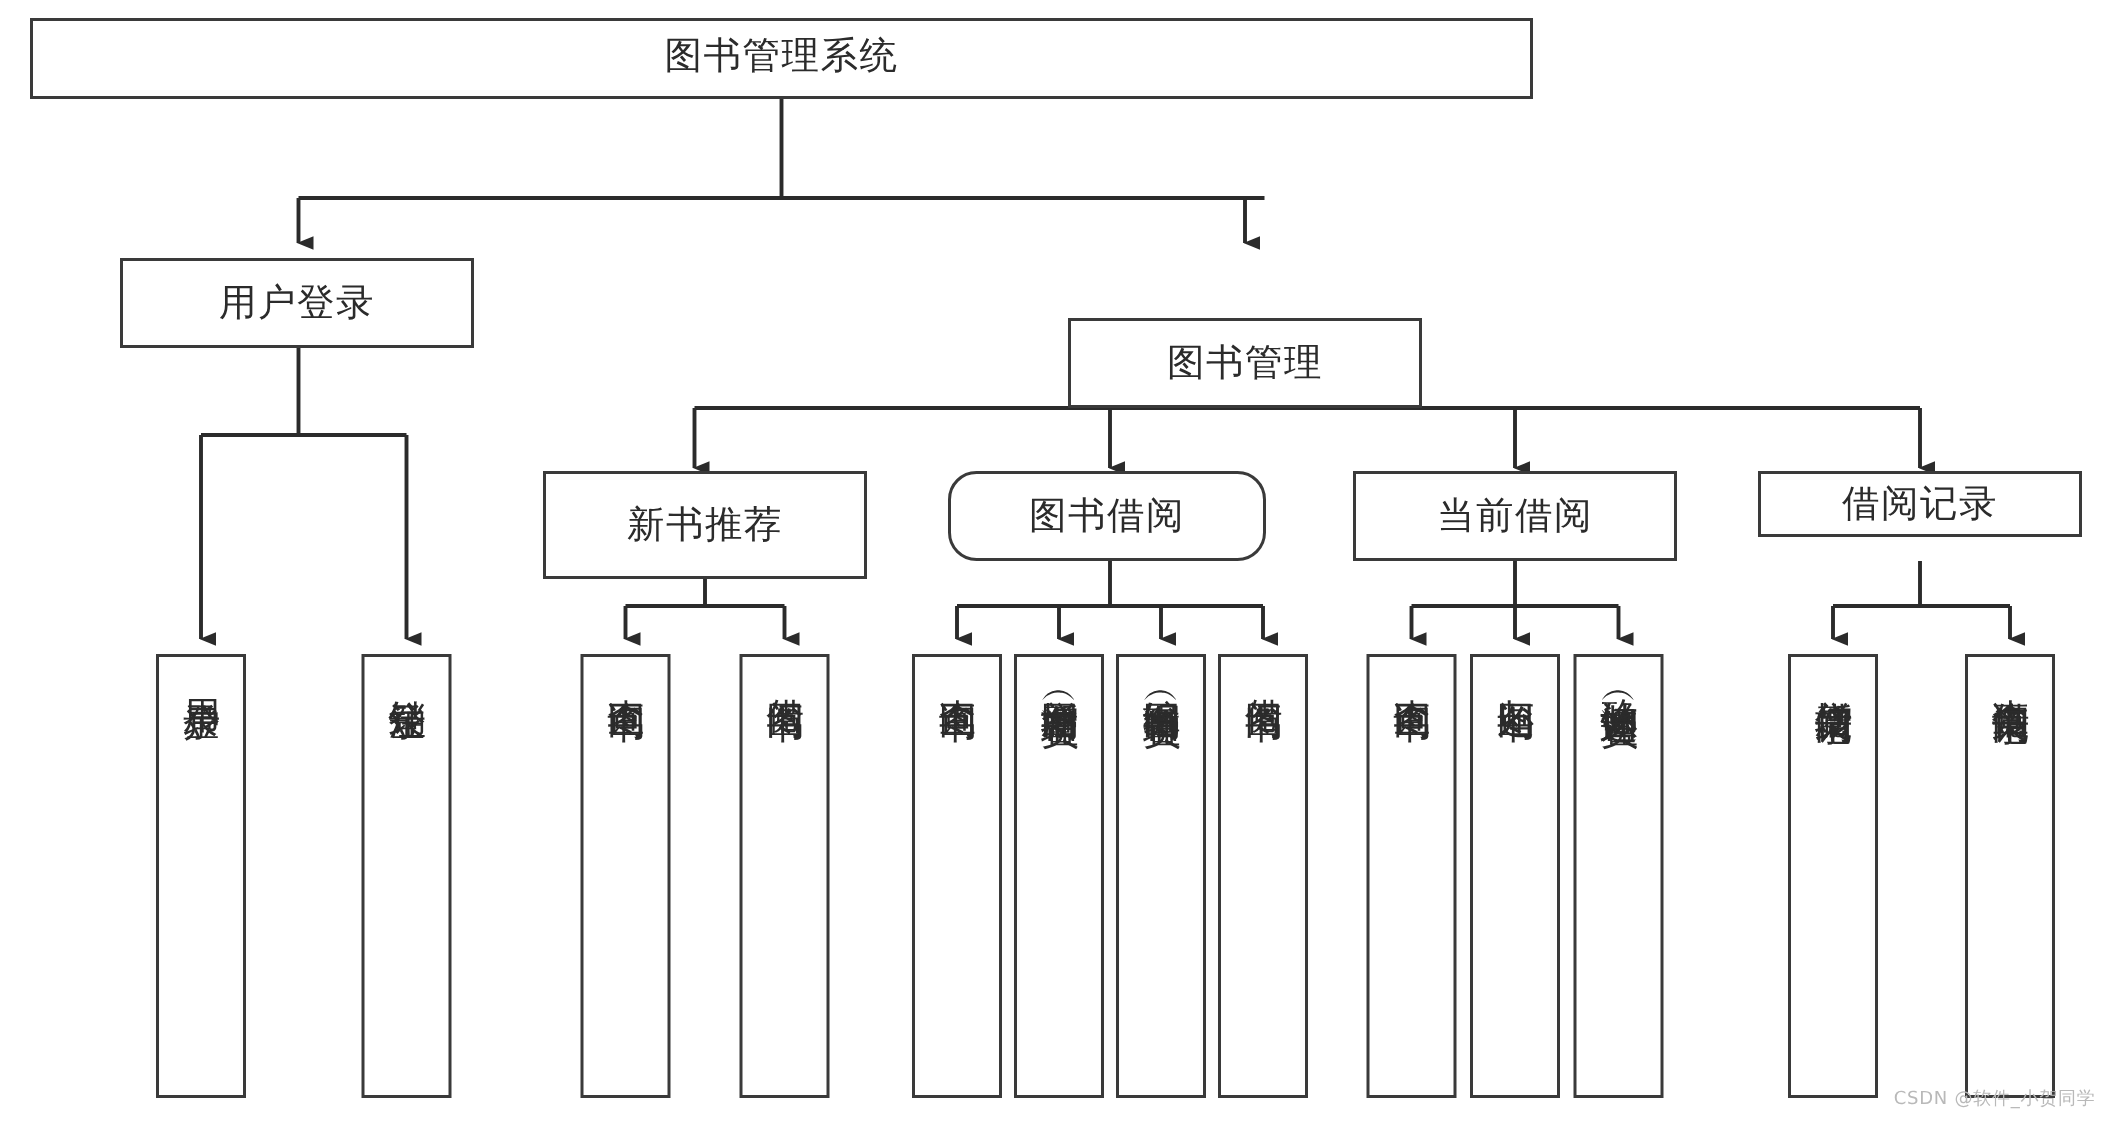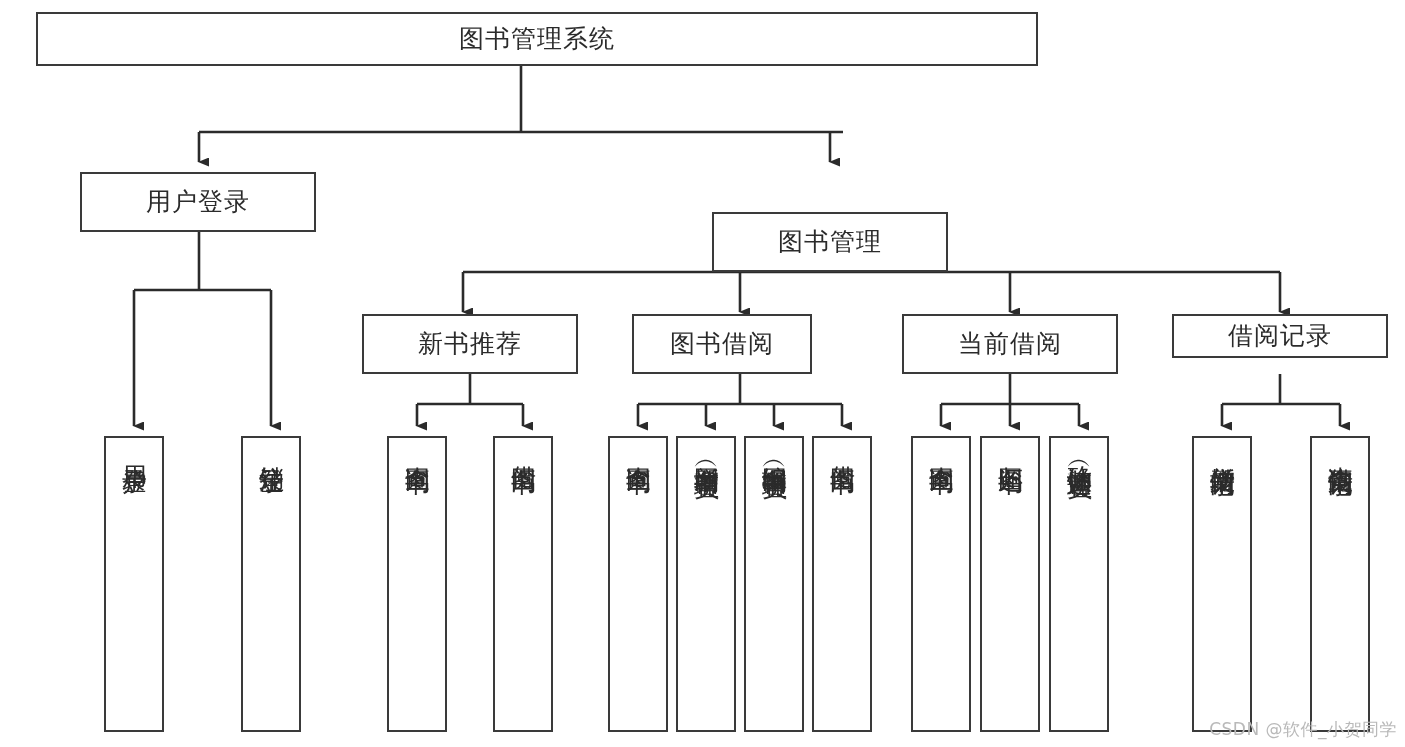--- a/index.html
+++ b/index.html
@@ -56,21 +56,21 @@
     font-size: 25px;
     line-height: 1.12;
     letter-spacing: 1.5px;
     white-space: nowrap;
     color: #2b2b2b;
   }
   #watermark {
     position: absolute;
     right: 8px;
     bottom: 6px;
-    font-size: 17px;
+    font-size: 12px;
     color: #b9b9b9;
     letter-spacing: 0.5px;
     z-index: 5;
     white-space: nowrap;
     margin-left: 19px;
   }
 </style>
 </head>
 <body>
 
@@ -119,35 +119,35 @@
       <path d="M1010,404 L1010,426" marker-end="url(#arrowhead)"></path>
       <path d="M1079,404 L1079,426" marker-end="url(#arrowhead)"></path>
 
       <path d="M1280,374 L1280,404"></path>
       <path d="M1222,404 L1340,404"></path>
       <path d="M1222,404 L1222,426" marker-end="url(#arrowhead)"></path>
       <path d="M1340,404 L1340,426" marker-end="url(#arrowhead)"></path>
     </g>
   </svg>
 
-  <div class="node horizontal root" style="left:36px; top:12px; width:1002px; height:54px;">
+  <div class="node horizontal root" style="left:20px; top:12px; width:1002px; height:54px;font-family:Liberation Mono, monospace;">
     <span>图书管理系统</span>
   </div>
 
   <div class="node horizontal" style="left:80px; top:172px; width:236px; height:60px;">
     <span>用户登录</span>
   </div>
   <div class="node horizontal" style="left:712px; top:172px; width:236px; height:60px;margin-top:40px;">
     <span>图书管理</span>
   </div>
 
-  <div class="node horizontal" style="left:362px; top:314px; width:216px; height:60px;">
+  <div class="node horizontal" style="left:362px; top:314px; width:216px; height:72px;">
     <span>新书推荐</span>
   </div>
-  <div class="node horizontal" style="left:632px; top:314px; width:180px; height:60px;">
+  <div class="node horizontal" style="left:632px; top:314px; width:212px; height:60px;border-radius:19px;">
     <span>图书借阅</span>
   </div>
   <div class="node horizontal" style="left:902px; top:314px; width:216px; height:60px;">
     <span>当前借阅</span>
   </div>
   <div class="node horizontal" style="left:1172px; top:314px; width:216px; height:44px;">
     <span>借阅记录</span>
   </div>
 
   <div class="node vertical" style="left:104px; top:436px; width:60px; height:296px;">

